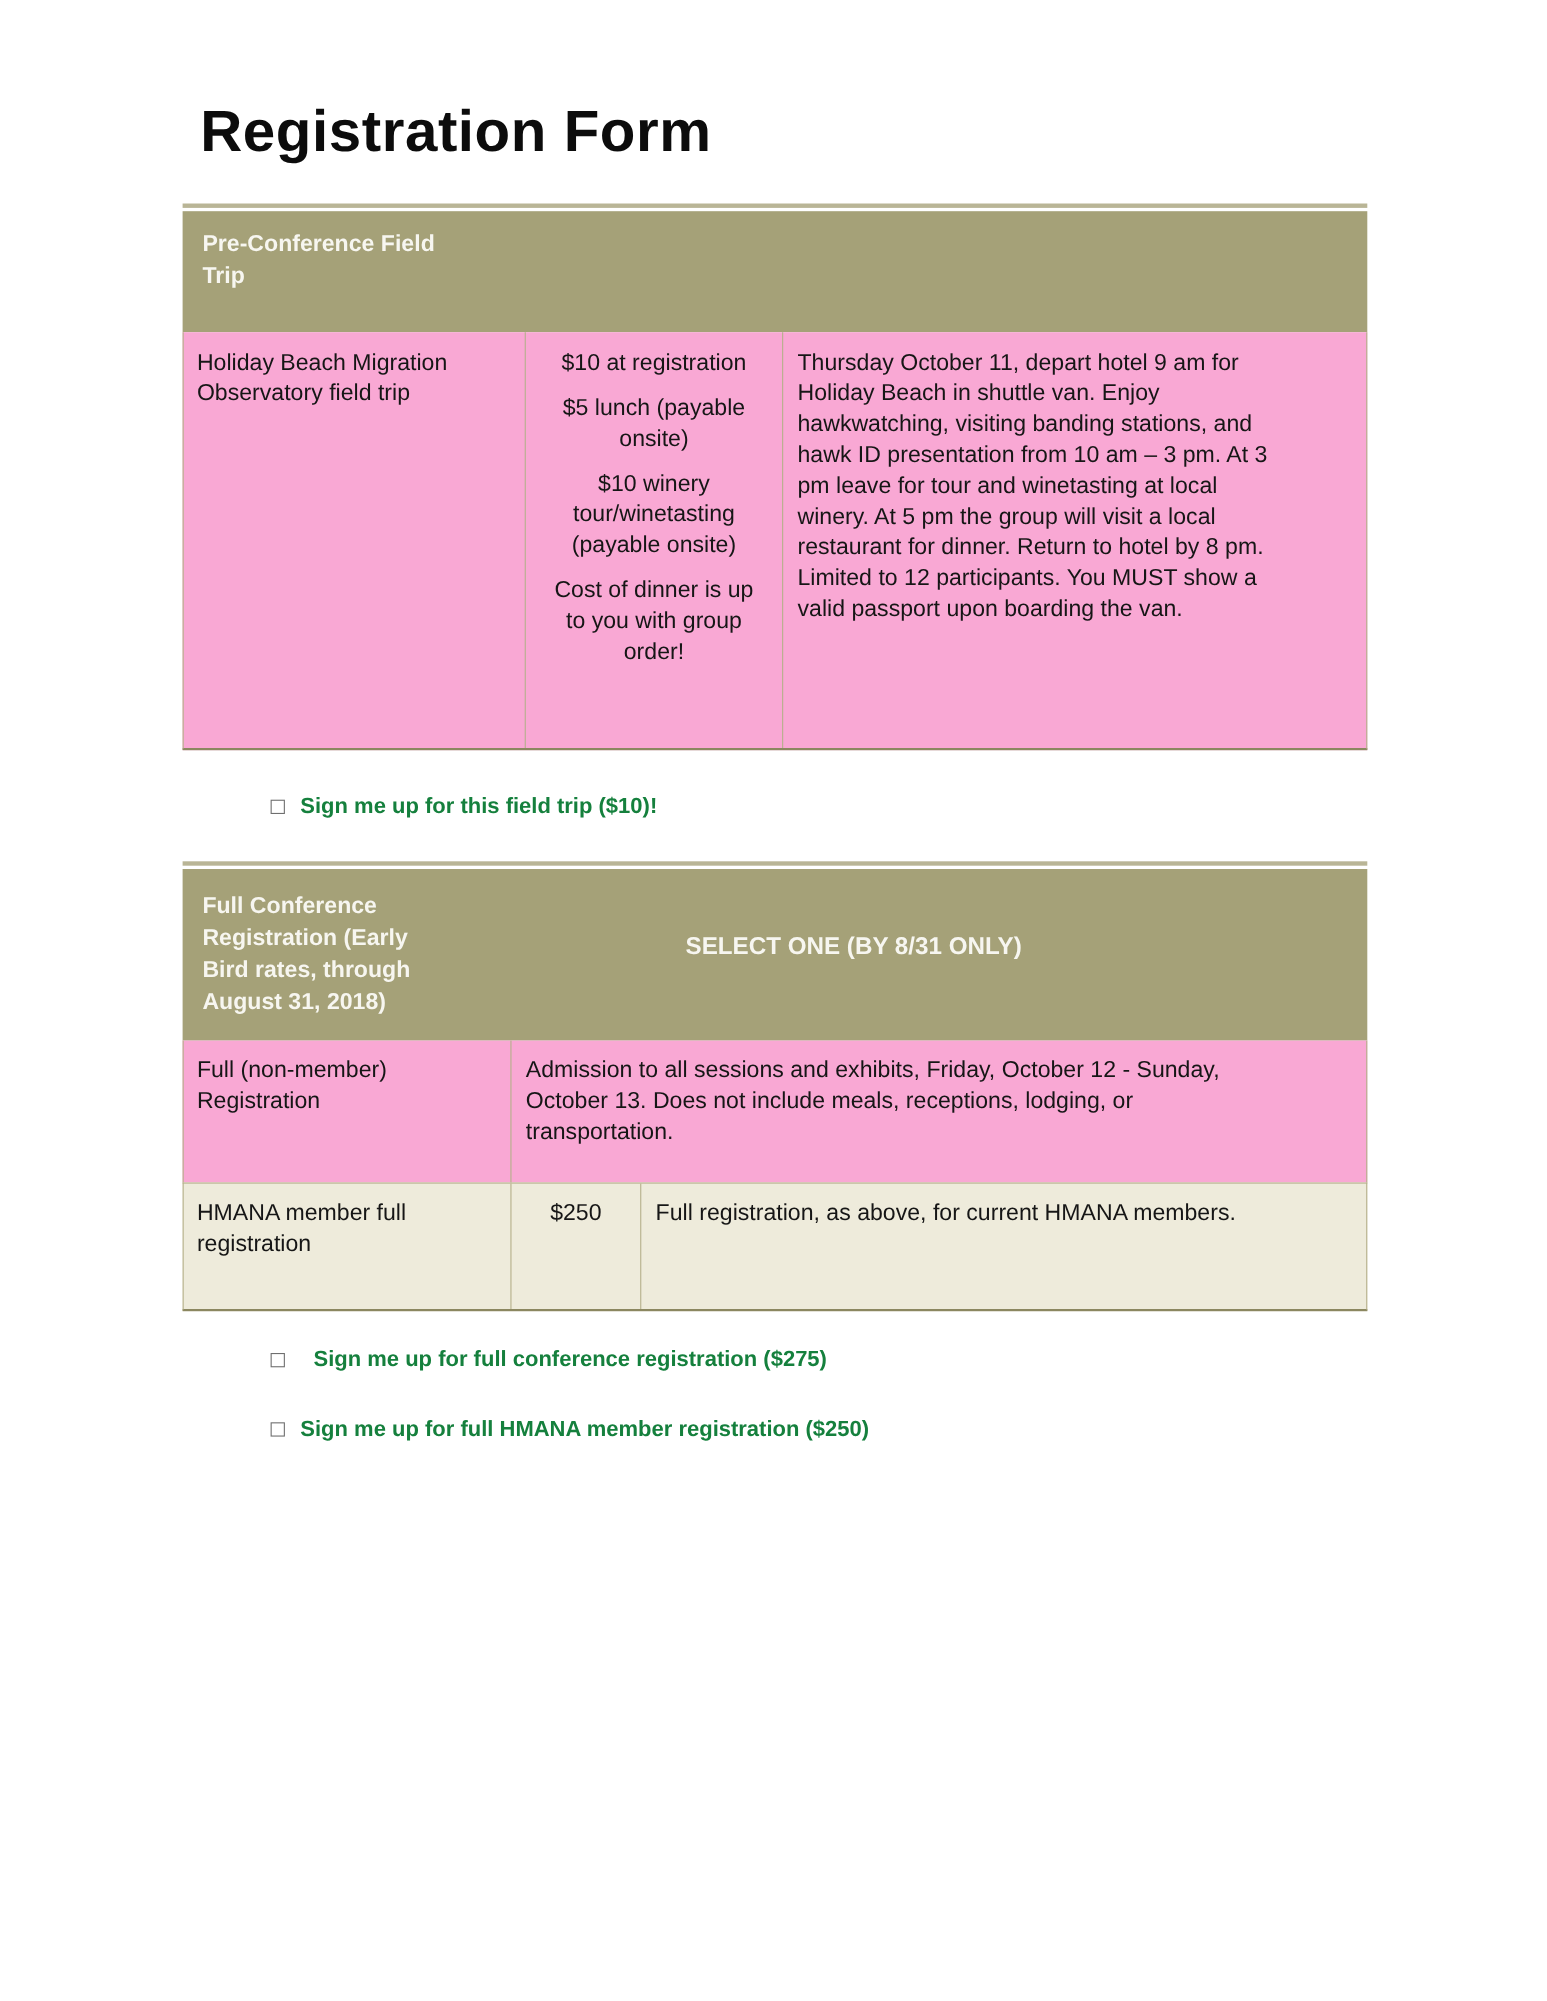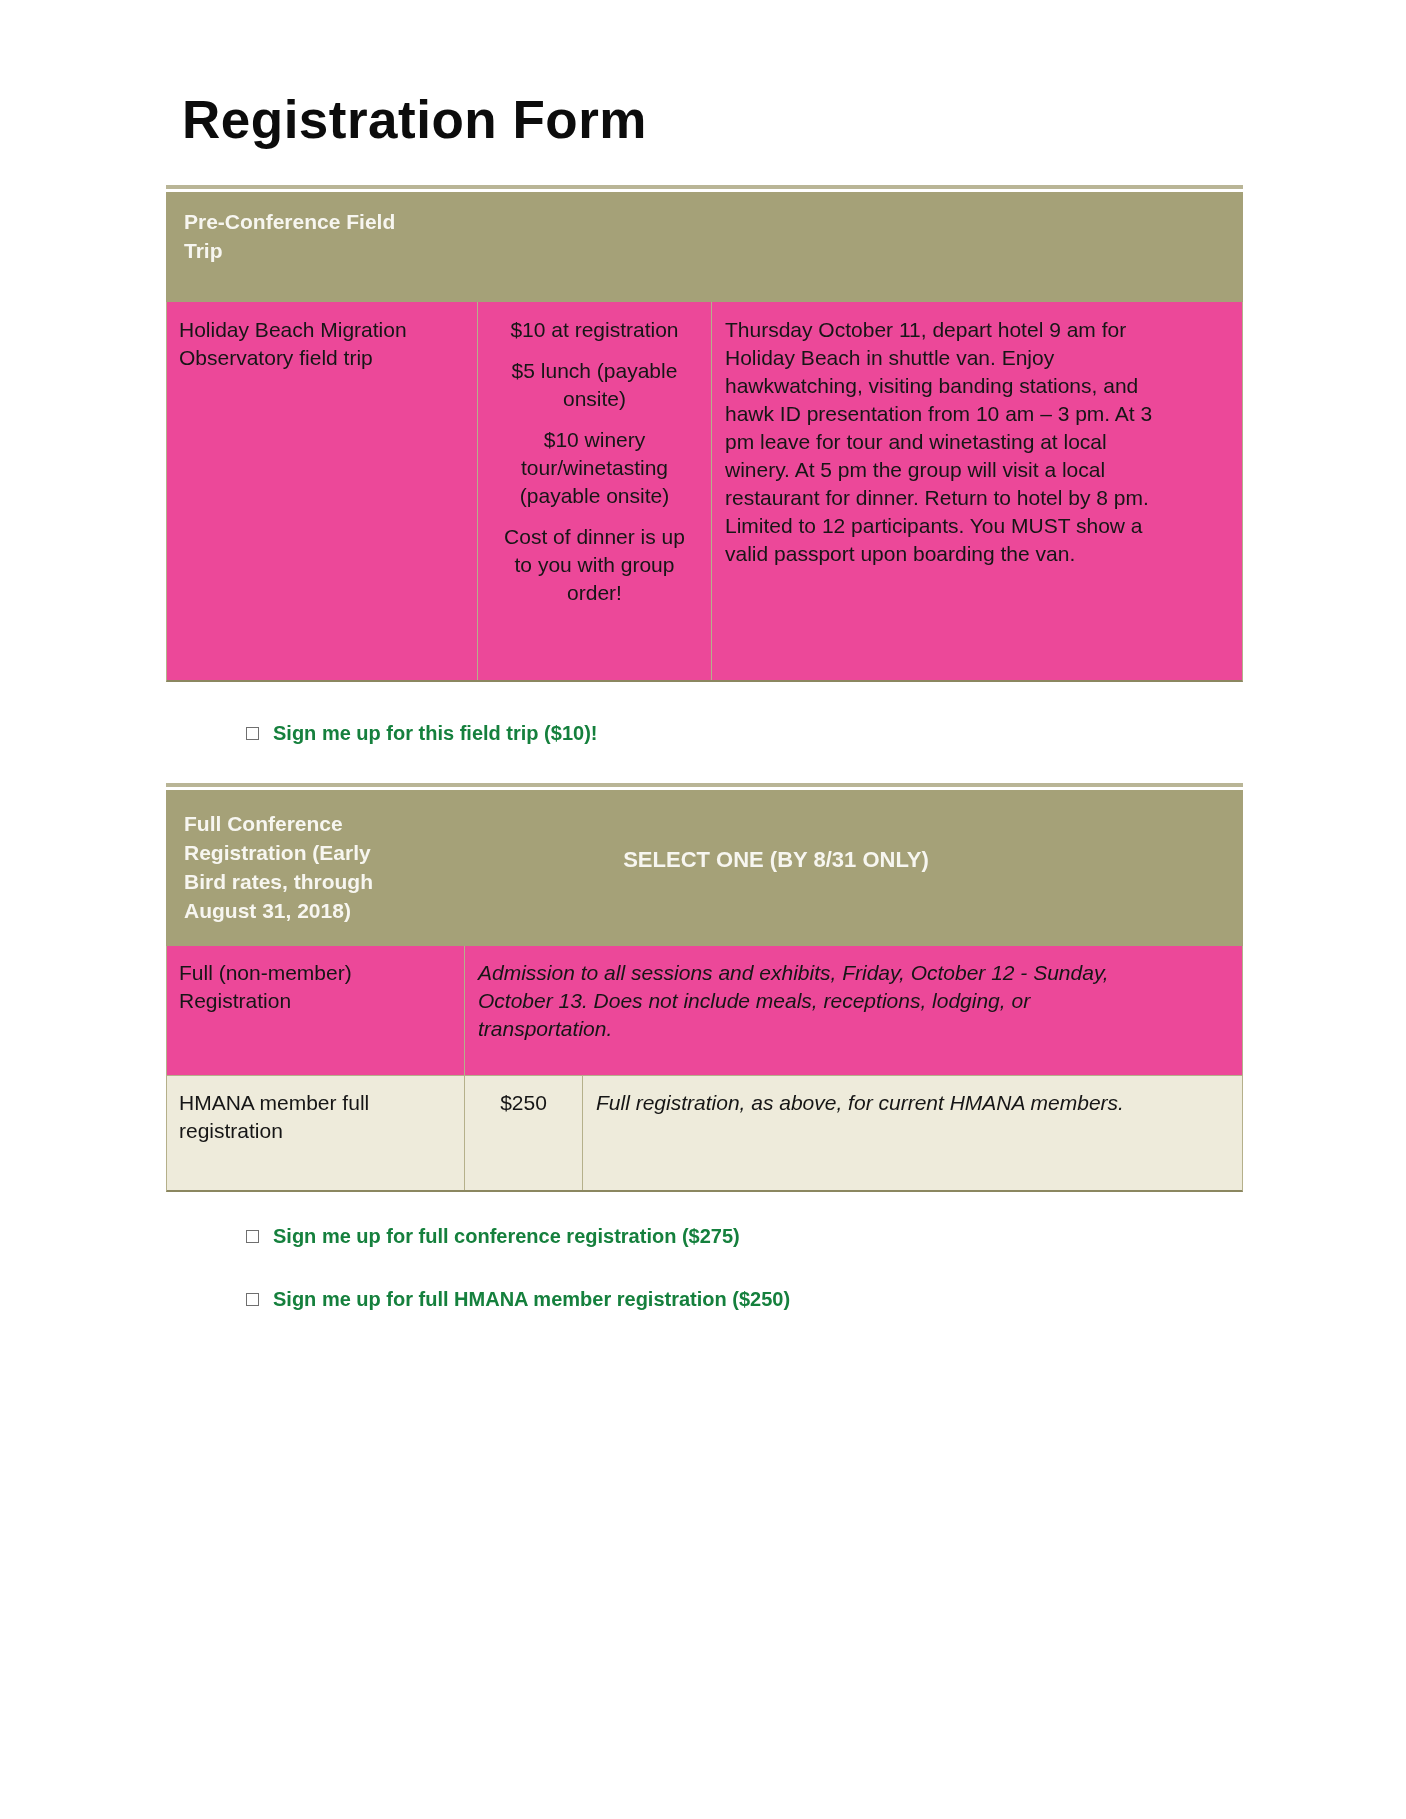--- a/index.html
+++ b/index.html
@@ -37,21 +37,21 @@
     color: var(--header-text, #f7f6f0);
     font-weight: 700;
     font-size: 21px;
     line-height: 29px;
     box-sizing: border-box;
   }
   .t-body-row {
     display: flex;
     border-left: 1px solid var(--cell-border, #b5b08a);
     border-right: 1px solid var(--cell-border, #b5b08a);
-    background: #ec4899;
+    background: #f9a8d4;
   }
   .cell {
     box-sizing: border-box;
     font-size: 21px;
     line-height: 28px;
   }
   .cell + .cell { border-left: 1px solid var(--cell-border, #b5b08a); }
   .t-bottom { border-bottom: 2px solid var(--outer-border, #8b8760); }
 
   
@@ -69,21 +69,21 @@
   .signup-line {
     display: flex;
     align-items: center;
     margin-left: 80px;
     font-size: 20px;
     line-height: 25px;
     font-weight: 700;
     color: #15803d;
   }
   .signup1 { margin-top: 39px; }
-  .signup2 { margin-top: 32px; }
+  .signup2 { margin-top: 32px; gap: 12px; }
   .signup3 { margin-top: 38px; }
   .checkbox {
     display: inline-block;
     width: 11px;
     height: 11px;
     border: 1px solid #6f6f6f;
     background: #ffffff;
     margin-right: 14px;
     flex: 0 0 auto;
   }
@@ -104,21 +104,21 @@
     font-size: 22px;
   }
   .t2-row1 { min-height: 129px; }
   .t2-row2 {
     min-height: 114px;
     background: var(--row-cream, #eeebdb);
     border-top: 1px solid var(--cell-border, #b5b08a);
   }
   .t2-col1 { width: 297px; padding: 13px 16px 12px 12px; }
   .t2-col2 { width: 118px; padding: 13px 6px 12px 6px; text-align: center; }
-  .t2-col3 { flex: 1; padding: 13px 90px 12px 13px; font-style: italic; }
+  .t2-col3 { flex: 1; padding: 13px 90px 12px 13px; }
 </style>
 </head>
 <body>
 
 <div class="content">
 
   <h1 class="page-title">Registration Form</h1>
 
   <div class="doc-table table1">
     <div class="table-topline"></div>

